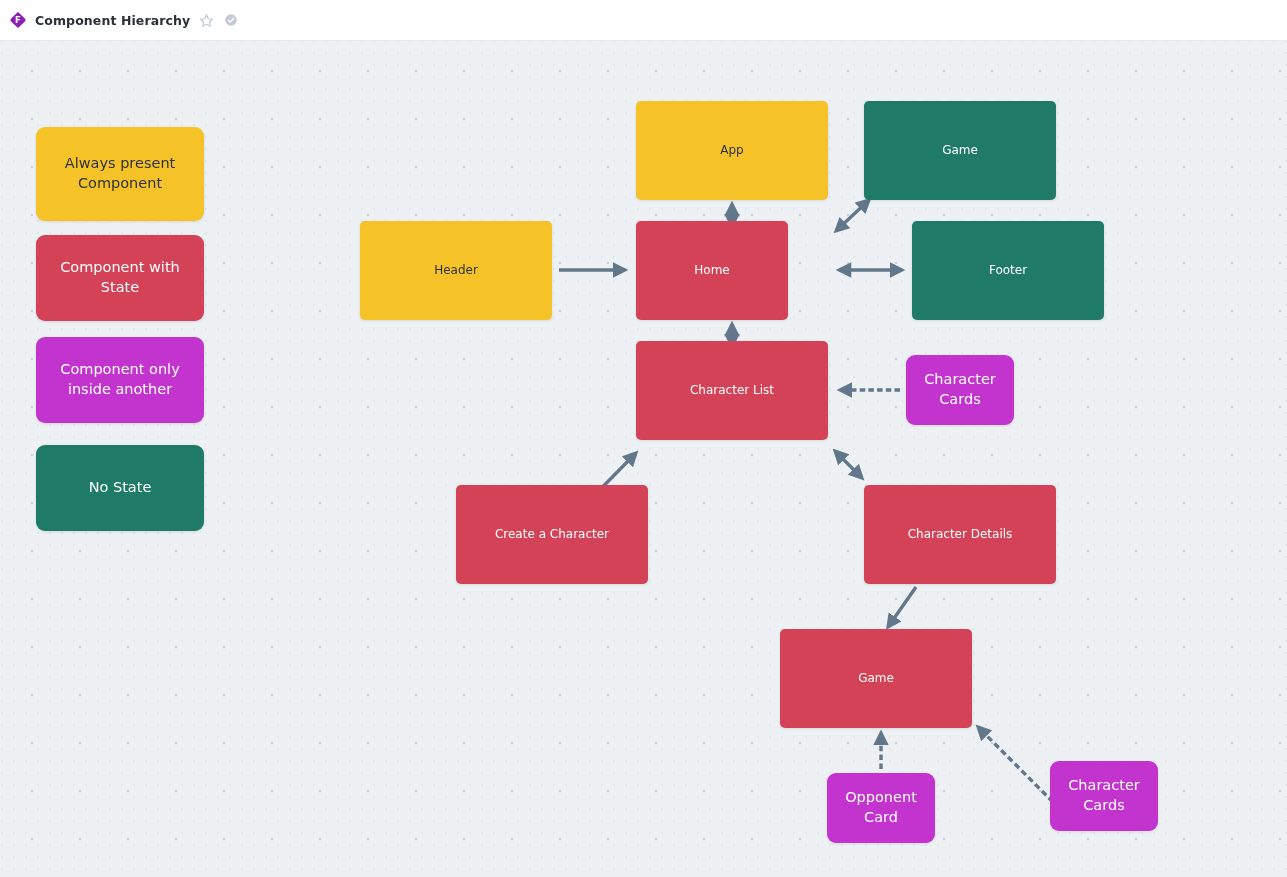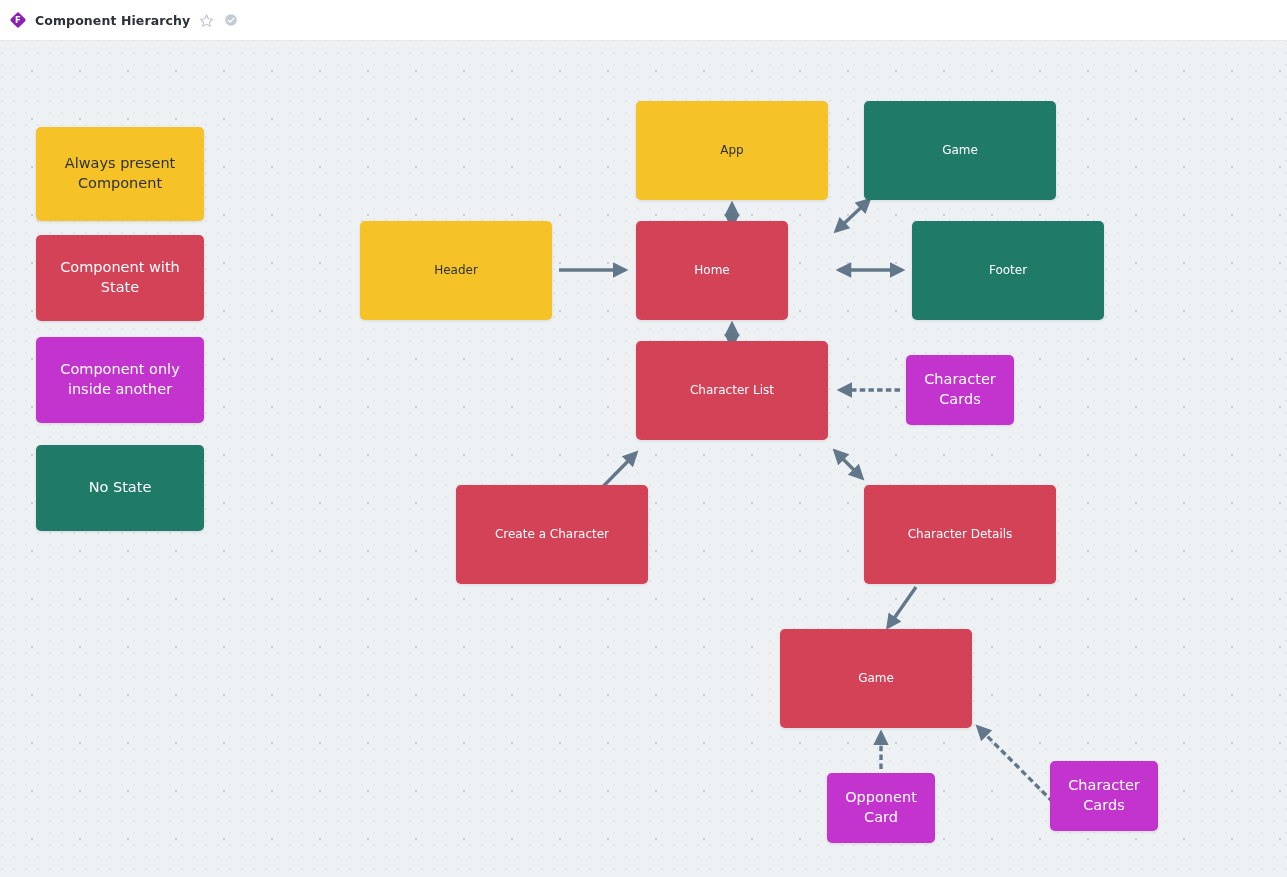--- a/index.html
+++ b/index.html
@@ -79,21 +79,21 @@
     z-index: 5;
     user-select: none;
   }
   .node span { display: block; }
   .c-yellow { background: #F5C327; color: #2e3238; }
   .c-red    { background: #D34256; color: #ffffff; text-align: center; }
   .c-purple { background: #C334CE; color: #ffffff; }
   .c-teal   { background: #1F7A68; color: #ffffff; }
 
   .fs16 { font-size: 12px; }
-  .fs15 { font-size: 14.5px; }
+  .fs15 { font-size: 14.5px; border-radius: 9px; }
 
   
   .edges {
     position: absolute;
     left: 0; top: 0;
     width: 1287px; height: 836px;
     z-index: 4;
     pointer-events: none;
   }
 </style>

